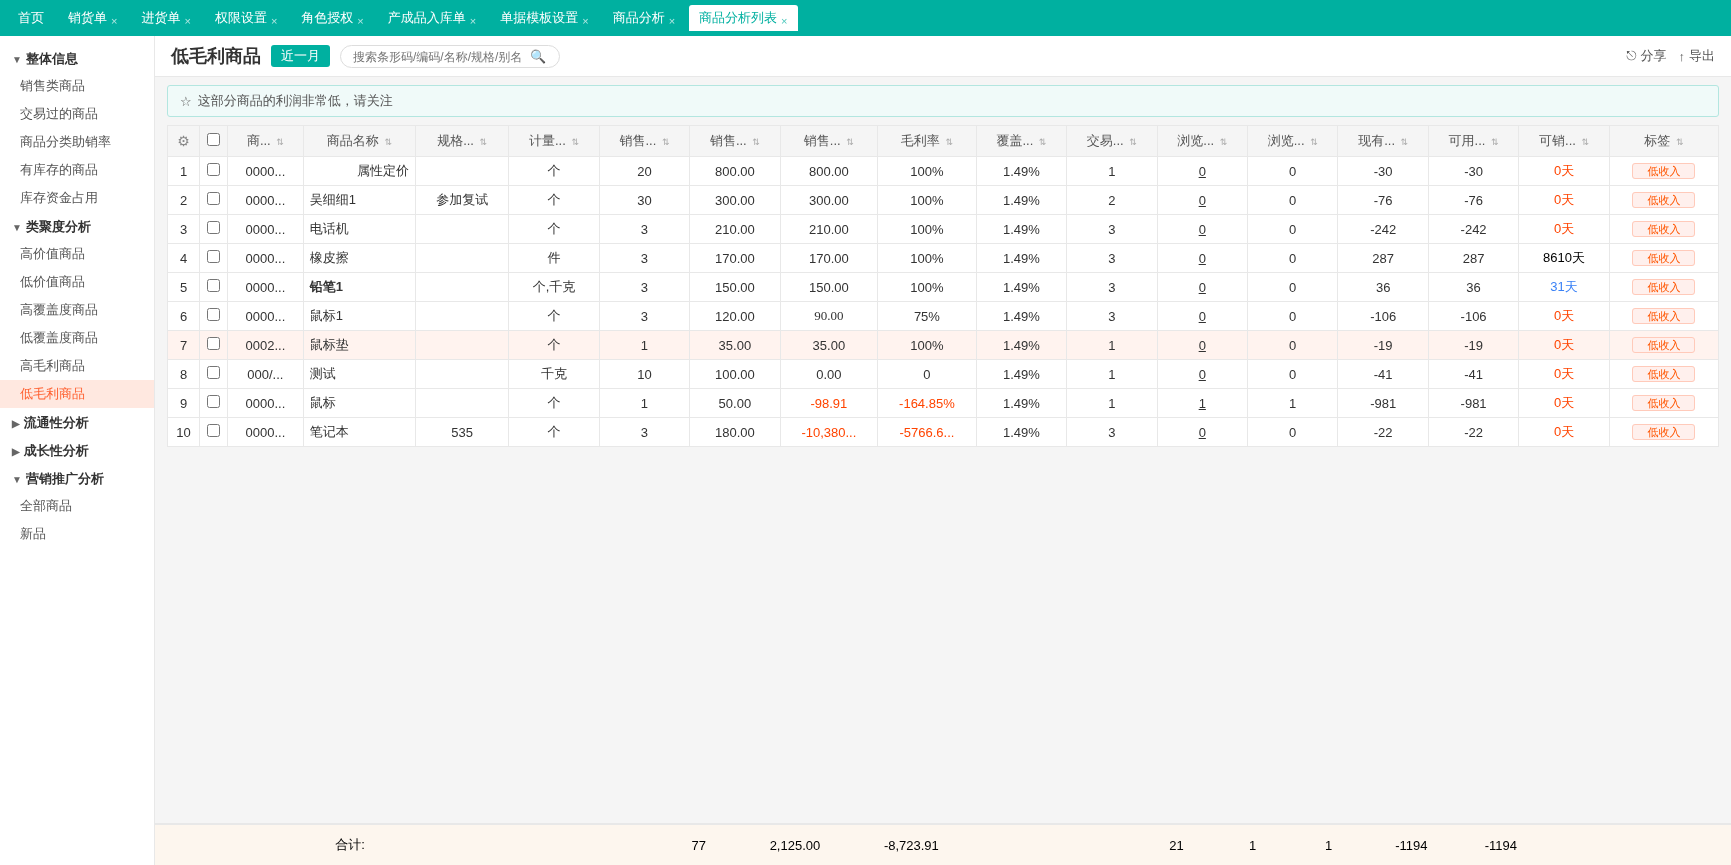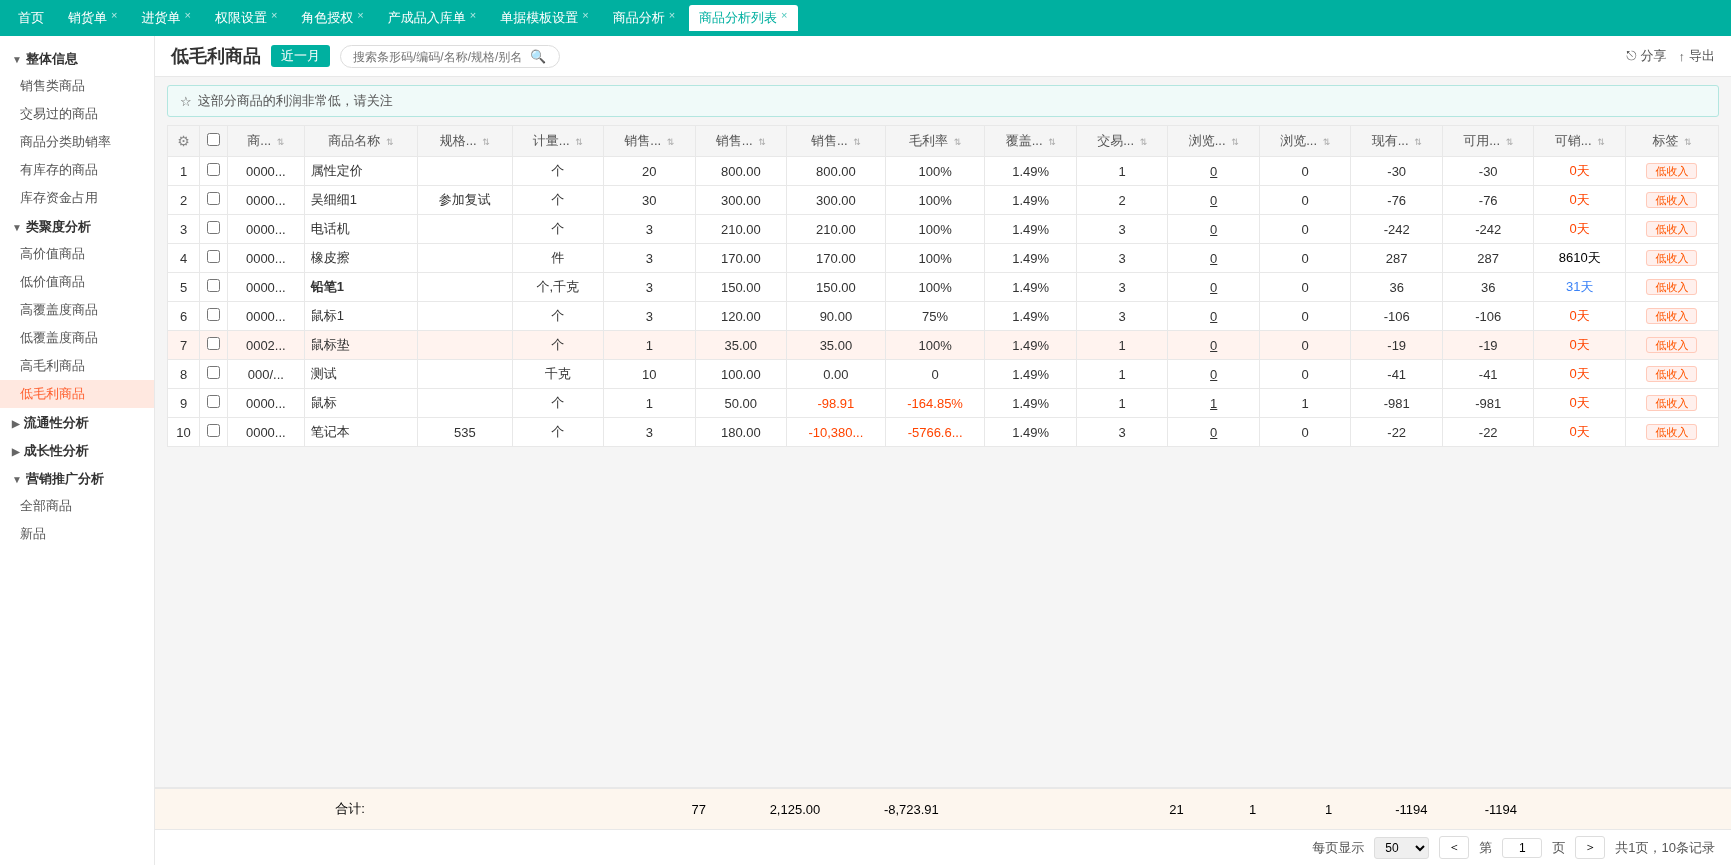--- a/index.html
+++ b/index.html
@@ -14,21 +14,21 @@
       padding: 0 8px;
       gap: 4px;
     }
     .nav-item {
       color: #fff;
       padding: 4px 10px;
       cursor: pointer;
       border-radius: 3px;
       white-space: nowrap;
       display: flex;
-      align-items: flex-start;
+      align-items: flex-end;
       gap: 4px;
     }
     .nav-item.active { background: #fff; color: #00b0a0; border-radius: 3px 3px 0 0; }
     .nav-item .close-x { font-size: 11px; opacity: 0.7; }
 
     
     .main-layout {
       display: flex;
       height: calc(100vh - 36px);
     }
@@ -170,21 +170,21 @@
       color: #333;
       white-space: nowrap;
     }
     .data-table tr.highlighted td { background: #fff3ef; }
     .sort-icon { font-size: 9px; color: #aaa; margin-left: 2px; }
     .tag-badge {
       background: #fff0ed;
       color: #ff5500;
       border: 1px solid #ffcaba;
       border-radius: 3px;
-      padding: 1px 8px;
+      padding: 1px 14px;
       font-size: 11px;
     }
     .underline-link { text-decoration: underline; color: #333; cursor: pointer; }
 
     
     .footer-totals {
       background: #fdf6ee;
       border-top: 2px solid #e8e8e8;
       padding: 6px 12px;
       display: flex;
@@ -373,21 +373,21 @@
             <th>可销... <span class="sort-icon">⇅</span></th>
             <th>标签 <span class="sort-icon">⇅</span></th>
           </tr>
         </thead>
         <tbody id="table-body">
 
         <tr>
       <td>1</td>
       <td><input type="checkbox" style=""></td>
       <td>0000...</td>
-      <td style="text-align:left;">属性定价</td>
+      <td style="text-align:right;">属性定价</td>
       <td></td>
       <td>个</td>
       <td>20</td>
       <td>800.00</td>
       <td style="color:#333;">800.00</td>
       <td style="color:#333;">100%</td>
       <td>1.49%</td>
       <td>1</td>
       <td><span class="underline-link">0</span></td>
       <td>0</td>
@@ -478,21 +478,21 @@
     </tr>
             <tr>
       <td>6</td>
       <td><input type="checkbox" style=""></td>
       <td>0000...</td>
       <td style="text-align:left;">鼠标1</td>
       <td></td>
       <td>个</td>
       <td>3</td>
       <td>120.00</td>
-      <td style="color:#333;">90.00</td>
+      <td style="color:#333;font-family:Liberation Serif, serif;">90.00</td>
       <td style="color:#333;">75%</td>
       <td>1.49%</td>
       <td>3</td>
       <td><span class="underline-link">0</span></td>
       <td>0</td>
       <td>-106</td>
       <td>-106</td>
       <td style="color:#ff4400;">0天</td>
       <td><span class="tag-badge">低收入</span></td>
     </tr>
@@ -600,29 +600,15 @@
           <td style="min-width:55px;">1</td>
           <td style="min-width:65px;">-1194</td>
           <td style="min-width:65px;">-1194</td>
           <td style="min-width:65px;"></td>
           <td style="min-width:60px;"></td>
         </tr>
       </tbody>
         </table>
     </div>
 
-    <div class="pagination-bar">
-      <span>每页显示</span>
-      <select class="page-select">
-        <option value="50">50</option>
-        <option value="20">20</option>
-        <option value="100">100</option>
-      </select>
-      <button class="page-btn">＜</button>
-      <span>第</span>
-      <input type="text" class="page-input" value="1" style="">
-      <span>页</span>
-      <button class="page-btn">＞</button>
-      <span>共1页，10条记录</span>
-    </div>
 
   </div>
 </div>
 
 </body></html>

